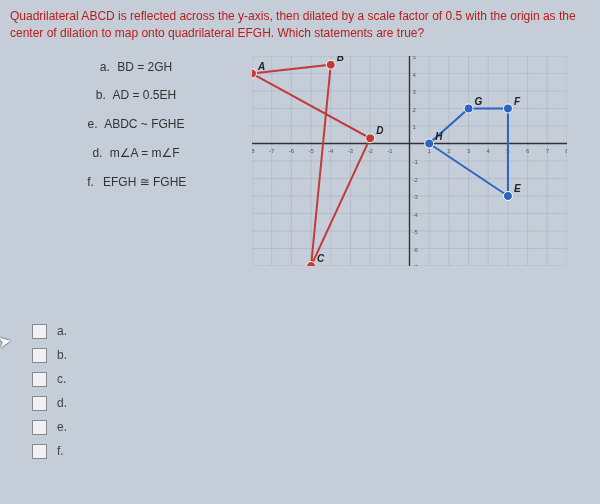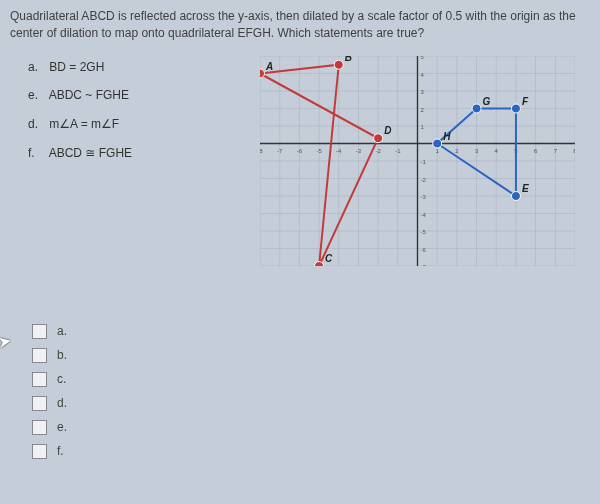--- a/index.html
+++ b/index.html
@@ -10,25 +10,26 @@
     font-family: Arial, sans-serif;
     color: #2a2a2a;
     padding: 8px 10px;
     overflow: hidden;
     position: relative;
   }
   .question {
     font-size: 12px;
     line-height: 1.4;
     margin-bottom: 14px;
-    color: #404040;
+    color: #b91c1c;
   }
   .content-row {
     display: flex;
-    gap: 20px;
+    gap: 12px;
+    text-align: center;
   }
   .options {
     width: 230px;
     font-size: 12px;
     line-height: 1.9;
     padding-left: 18px;
     color: #333;
   }
   .options .opt { margin-bottom: 6px; }
   .options .lbl { display: inline-block; width: 18px; }
@@ -71,30 +72,34 @@
 
 <div class="question">Quadrilateral ABCD is reflected across the y-axis, then dilated by a scale factor of 0.5 with the origin as the center of dilation to map onto quadrilateral EFGH. Which statements are true?</div>
 
 <div class="content-row">
   <div class="options">
     <div class="opt">
       <span class="lbl">a.</span>
       <span>BD = 2GH</span>
     </div>
     <div class="opt">
+      <span class="lbl">b.</span>
+      <span>AD = 0.5EH</span>
+    </div>
+    <div class="opt">
       <span class="lbl">e.</span>
       <span>ABDC ~ FGHE</span>
     </div>
     <div class="opt">
       <span class="lbl">d.</span>
       <span>m∠A = m∠F</span>
     </div>
     <div class="opt">
       <span class="lbl">f.</span>
-      <span>ABCD ≅ FGHE</span>
+      <span>EFGH ≅ FGHE</span>
     </div>
   </div>
 
   <div class="chart-wrap">
     <svg id="chart-svg" width="315" height="210" viewBox="0 0 315 210">
         <line x1="0" y1="0" x2="0" y2="210" stroke="#a9b3c2" stroke-width="0.6"></line>
         <line x1="19.6875" y1="0" x2="19.6875" y2="210" stroke="#a9b3c2" stroke-width="0.6"></line>
         <line x1="39.375" y1="0" x2="39.375" y2="210" stroke="#a9b3c2" stroke-width="0.6"></line>
         <line x1="59.0625" y1="0" x2="59.0625" y2="210" stroke="#a9b3c2" stroke-width="0.6"></line>
         <line x1="78.75" y1="0" x2="78.75" y2="210" stroke="#a9b3c2" stroke-width="0.6"></line>

